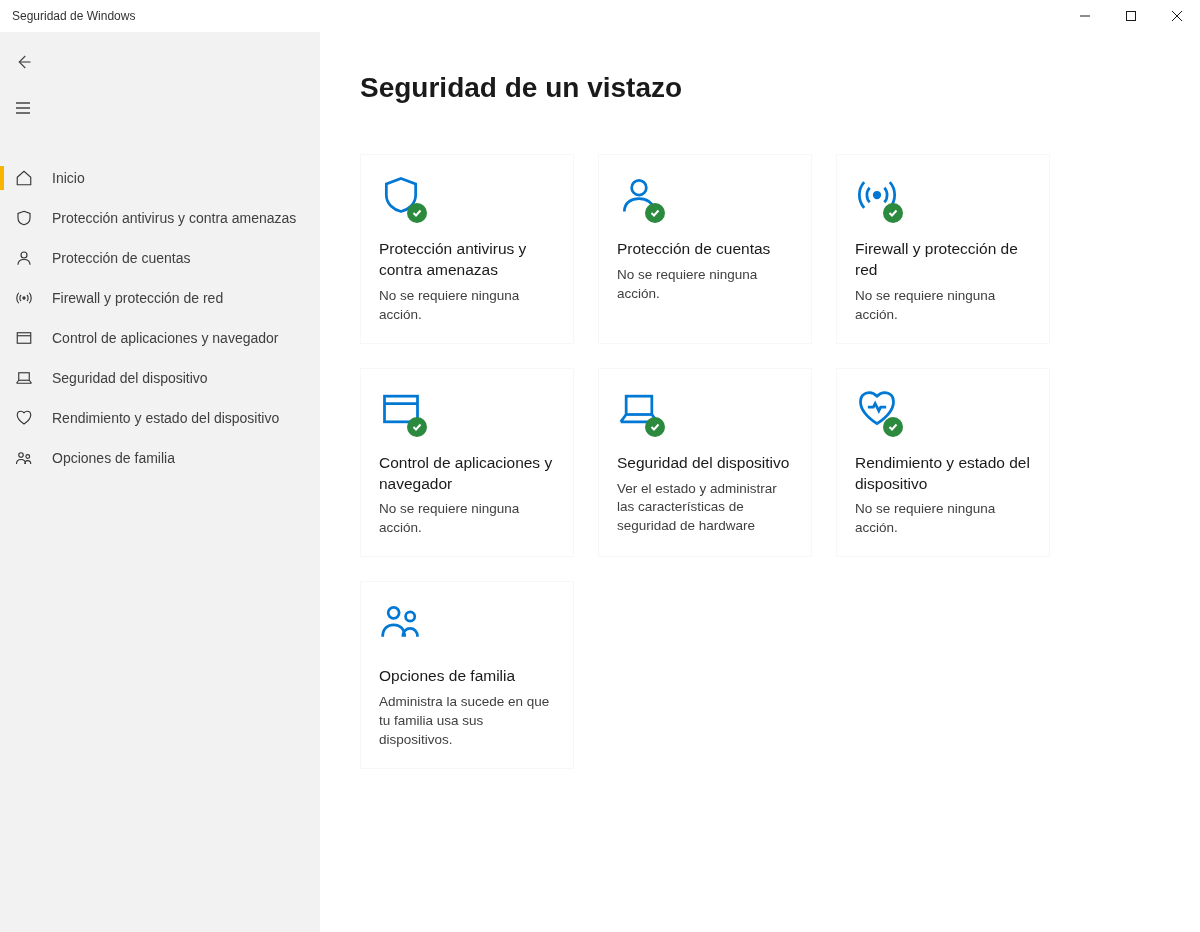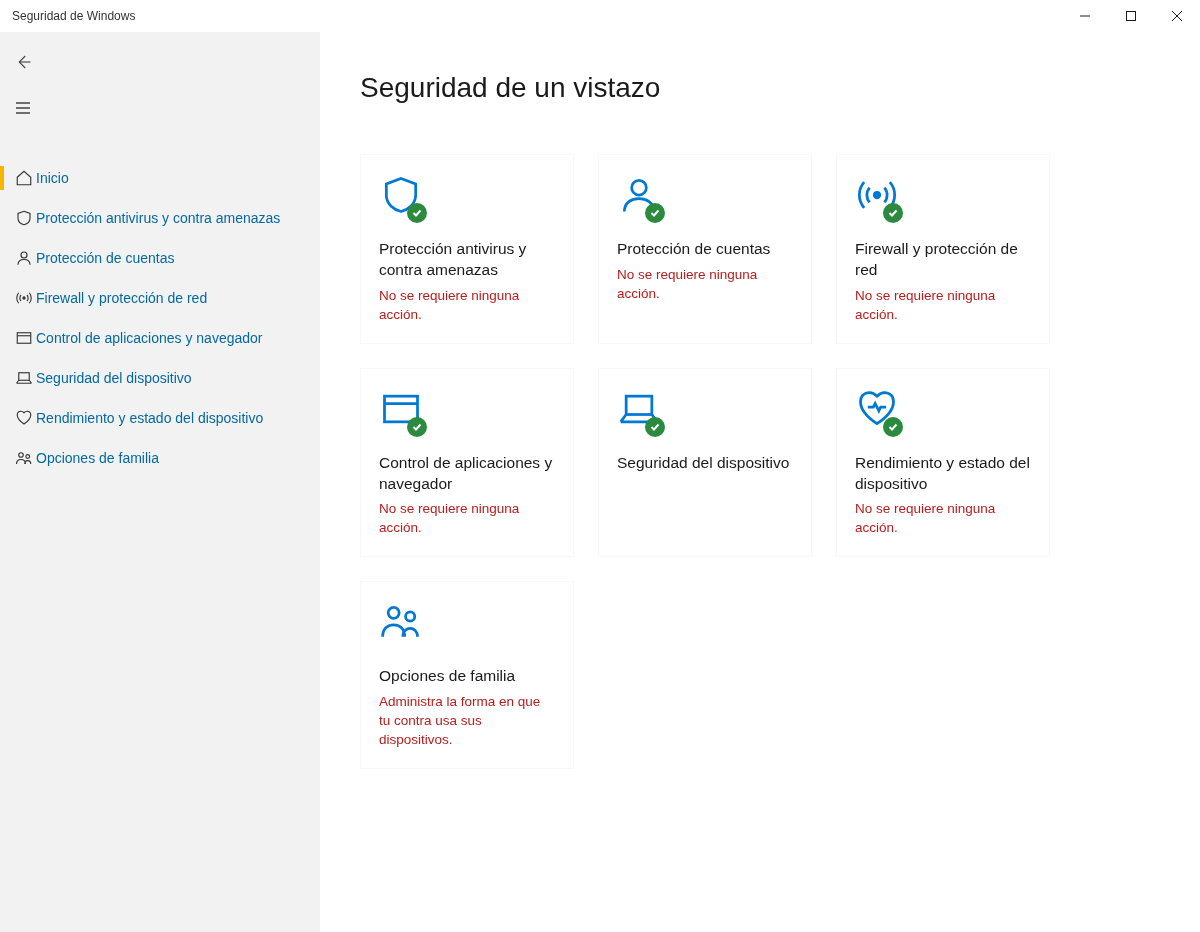--- a/index.html
+++ b/index.html
@@ -8,35 +8,35 @@
   .titlebar { height: 32px; display: flex; align-items: center; padding-left: 12px; background: #fff; border-bottom: 0; }
   .titlebar-title { font-size: 12px; color: #333; }
   .titlebar-controls { margin-left: auto; display: flex; }
   .tb-btn { width: 46px; height: 32px; display: flex; align-items: center; justify-content: center; }
   .tb-btn svg { stroke: #1a1a1a; }
   .body { flex: 1; display: flex; min-height: 0; }
   .sidebar { width: 320px; background: #f2f2f2; display: flex; flex-direction: column; }
   .sb-top { padding: 10px 0 0 0; }
   .nav-btn { height: 40px; display: flex; align-items: center; padding-left: 14px; }
   .nav-items { margin-top: 30px; }
-  .nav-item { height: 40px; display: flex; align-items: center; font-size: 14px; color: #0369a1; cursor: pointer; position: relative; padding-left: 36px; }
+  .nav-item { height: 40px; display: flex; align-items: center; font-size: 14px; color: #404040; cursor: pointer; position: relative; padding-left: 52px; }
   .nav-item.active::before { content: ""; position: absolute; left: 0; top: 8px; bottom: 8px; width: 4px; background: #f7b500; }
   .nav-item .ni-icon { position: absolute; left: 14px; width: 20px; display: flex; justify-content: center; }
   .sidebar-footer { margin-top: auto; }
   .content { flex: 1; overflow-y: auto; background: #fff; padding: 40px 0 40px 40px; }
-  .page-title { font-size: 28px; font-weight: 400; margin: 0 0 12px 0; }
+  .page-title { font-size: 28px; font-weight: 700; margin: 0 0 12px 0; }
   .page-sub { font-size: 14px; color: #555; max-width: 420px; line-height: 1.5; }
   .tile-grid { display: flex; flex-wrap: wrap; gap: 24px; margin-top: 50px; }
   .tile { width: 214px; min-height: 170px; padding: 18px; border: 1px solid rgba(0,0,0,0.03); }
   .tile-iconwrap { height: 48px; display: flex; align-items: flex-start; margin-bottom: 18px; position: relative; }
   .tile-iconwrap .ticon { width: 40px; height: 40px; }
   .tile-iconwrap .badge { position: absolute; left: 28px; top: 30px; width: 20px; height: 20px; border-radius: 50%; background: #2b8a3e; display: flex; align-items: center; justify-content: center; }
   .tile-iconwrap .badge svg { display: block; }
   .tile-title { font-size: 15.5px; font-weight: 400; line-height: 1.35; margin-bottom: 6px; }
-  .tile-status { font-size: 13.5px; color: #b91c1c; line-height: 1.4; }
+  .tile-status { font-size: 13.5px; color: #404040; line-height: 1.4; }
   svg { display: block; }
 </style>
 </head>
 <body>
 
 <div class="window">
 
   <div class="titlebar">
     <span class="titlebar-title">Seguridad de Windows</span>
     <div class="titlebar-controls">
@@ -235,20 +235,21 @@
                   <path d="M2 19 H22 M5 15 L2 19 M19 15 L22 19"></path>
                 </svg>
             </span>
             <span class="badge">
               <svg width="12" height="12" viewBox="0 0 12 12" fill="none" stroke="#fff" stroke-width="2">
                   <path d="M2.5 6 L5 8.5 L9.5 3.5"></path>
                 </svg>
             </span>
           </div>
           <div class="tile-title">Seguridad del dispositivo</div>
+          <div class="tile-status">Ver el estado y administrar las características de seguridad de hardware</div>
         </div>
 
         <div class="tile">
           <div class="tile-iconwrap">
             <span class="ticon">
               <svg width="44" height="44" viewBox="0 0 24 24" fill="none" stroke="#0078d4" stroke-width="1.5">
                   <path d="M12 20 C6 16 3 12 3 8 C3 5 5 3 8 3 C10 3 11 4 12 5 C13 4 14 3 16 3 C19 3 21 5 21 8 C21 12 18 16 12 20 Z"></path>
                   <path d="M7 11 L10 11 L11 9 L13 13 L14 11 L17 11"></path>
                 </svg>
             </span>
@@ -266,18 +267,18 @@
           <div class="tile-iconwrap">
             <span class="ticon">
               <svg width="44" height="44" viewBox="0 0 24 24" fill="none" stroke="#0078d4" stroke-width="1.5">
                   <circle cx="8" cy="7" r="3"></circle>
                   <circle cx="17" cy="9" r="2.5"></circle>
                   <path d="M2 20 C2 15.5 5 13.5 8 13.5 C11 13.5 14 15.5 14 20 M13 20 C13 17 15 15.5 17 15.5 C19 15.5 21 17 21 20"></path>
                 </svg>
             </span>
           </div>
           <div class="tile-title">Opciones de familia</div>
-          <div class="tile-status">Administra la forma en que tu contra usa sus dispositivos.</div>
+          <div class="tile-status">Administra la sucede en que tu familia usa sus dispositivos.</div>
         </div>
       </div>
     </div>
   </div>
 </div>
 
 </body></html>

